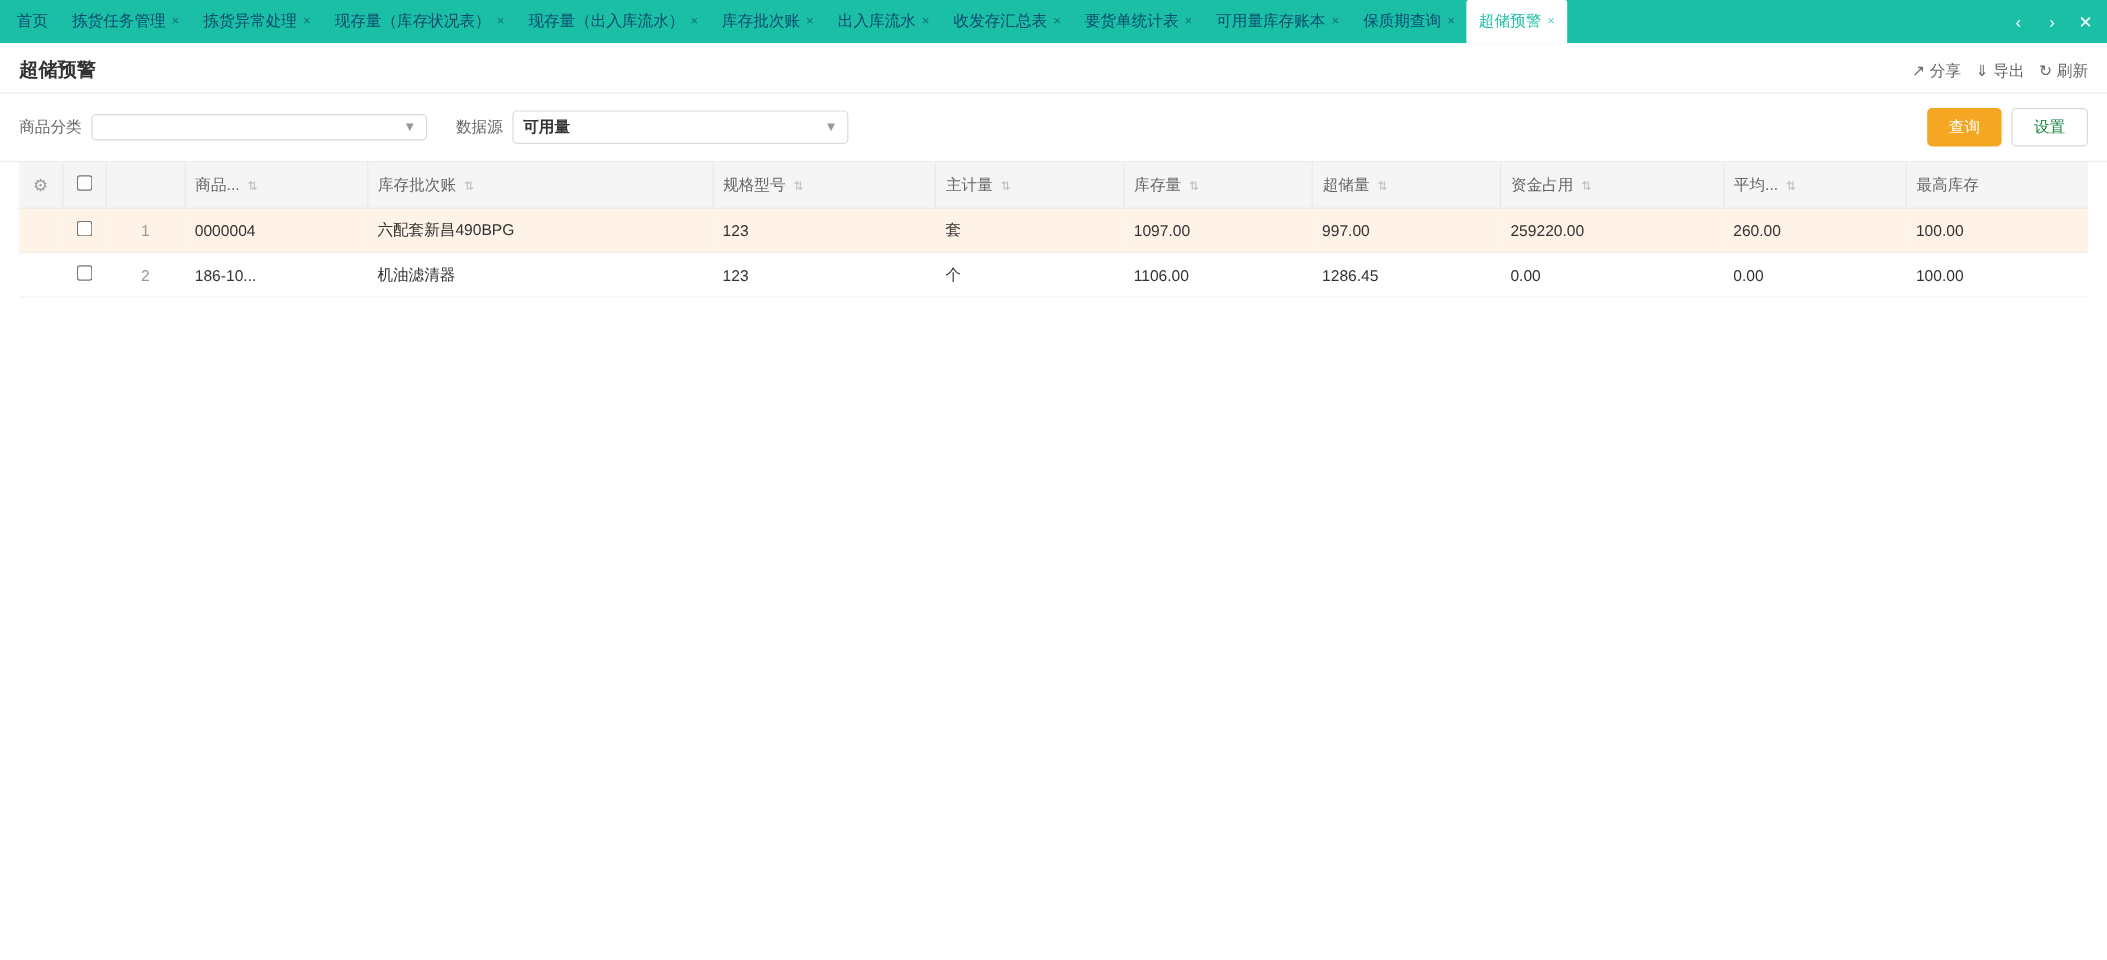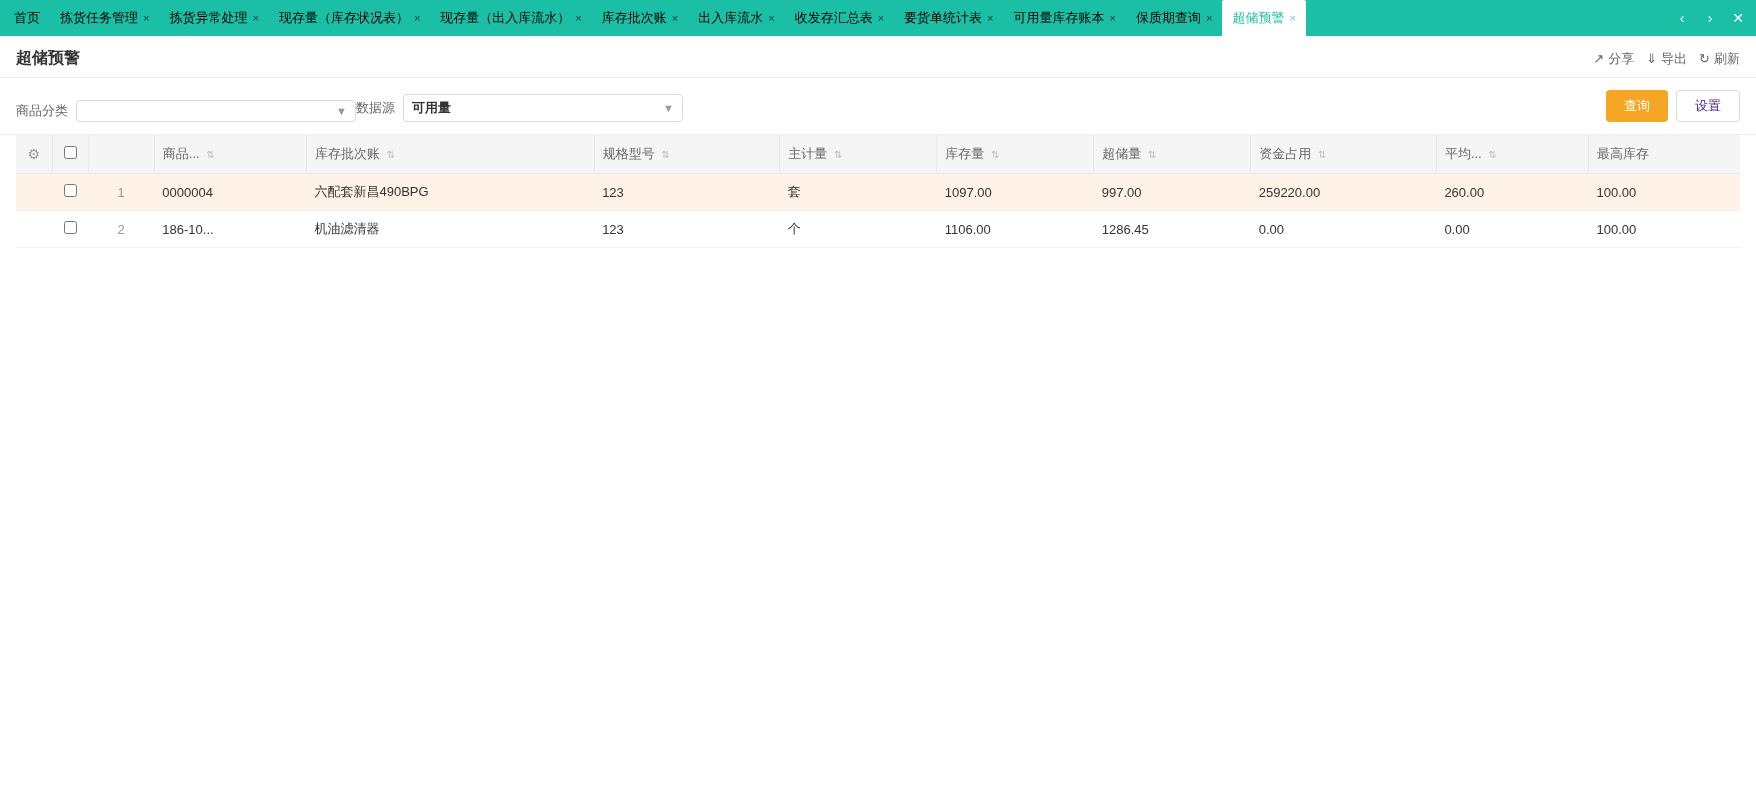--- a/index.html
+++ b/index.html
@@ -12,21 +12,21 @@
       background: #1abfa5;
       height: 36px;
       padding: 0 4px;
       overflow: hidden;
     }
     .nav-item {
       display: flex;
       align-items: center;
       padding: 0 10px;
       height: 36px;
-      color: #000000;
+      color: #0c4a6e;
       font-size: 13px;
       cursor: pointer;
       white-space: nowrap;
       flex-shrink: 0;
     }
     .nav-item.active {
       background: #fff;
       color: #1abfa5;
       border-radius: 2px 2px 0 0;
     }
@@ -83,22 +83,23 @@
       align-items: center;
       gap: 4px;
       color: #666;
       cursor: pointer;
       font-size: 13px;
     }
 
     
     .filter-area {
       display: flex;
-      align-items: flex-end;
+      align-items: center;
       padding: 12px 16px;
+      gap: 24px;
       border-bottom: 1px solid #eee;
     }
     .filter-group {
       display: flex;
       align-items: center;
       gap: 8px;
     }
     .filter-label {
       color: #666;
       font-size: 13px;
@@ -127,21 +128,21 @@
       background: #f5a623;
       color: #fff;
       border: none;
       border-radius: 4px;
       padding: 6px 18px;
       cursor: pointer;
       font-size: 13px;
     }
     .btn-settings {
       background: #fff;
-      color: #4c1d95;
+      color: #15803d;
       border: 1px solid #d9d9d9;
       border-radius: 4px;
       padding: 6px 18px;
       cursor: pointer;
       font-size: 13px;
     }
 
     
     .table-wrapper {
       padding: 0 16px;

